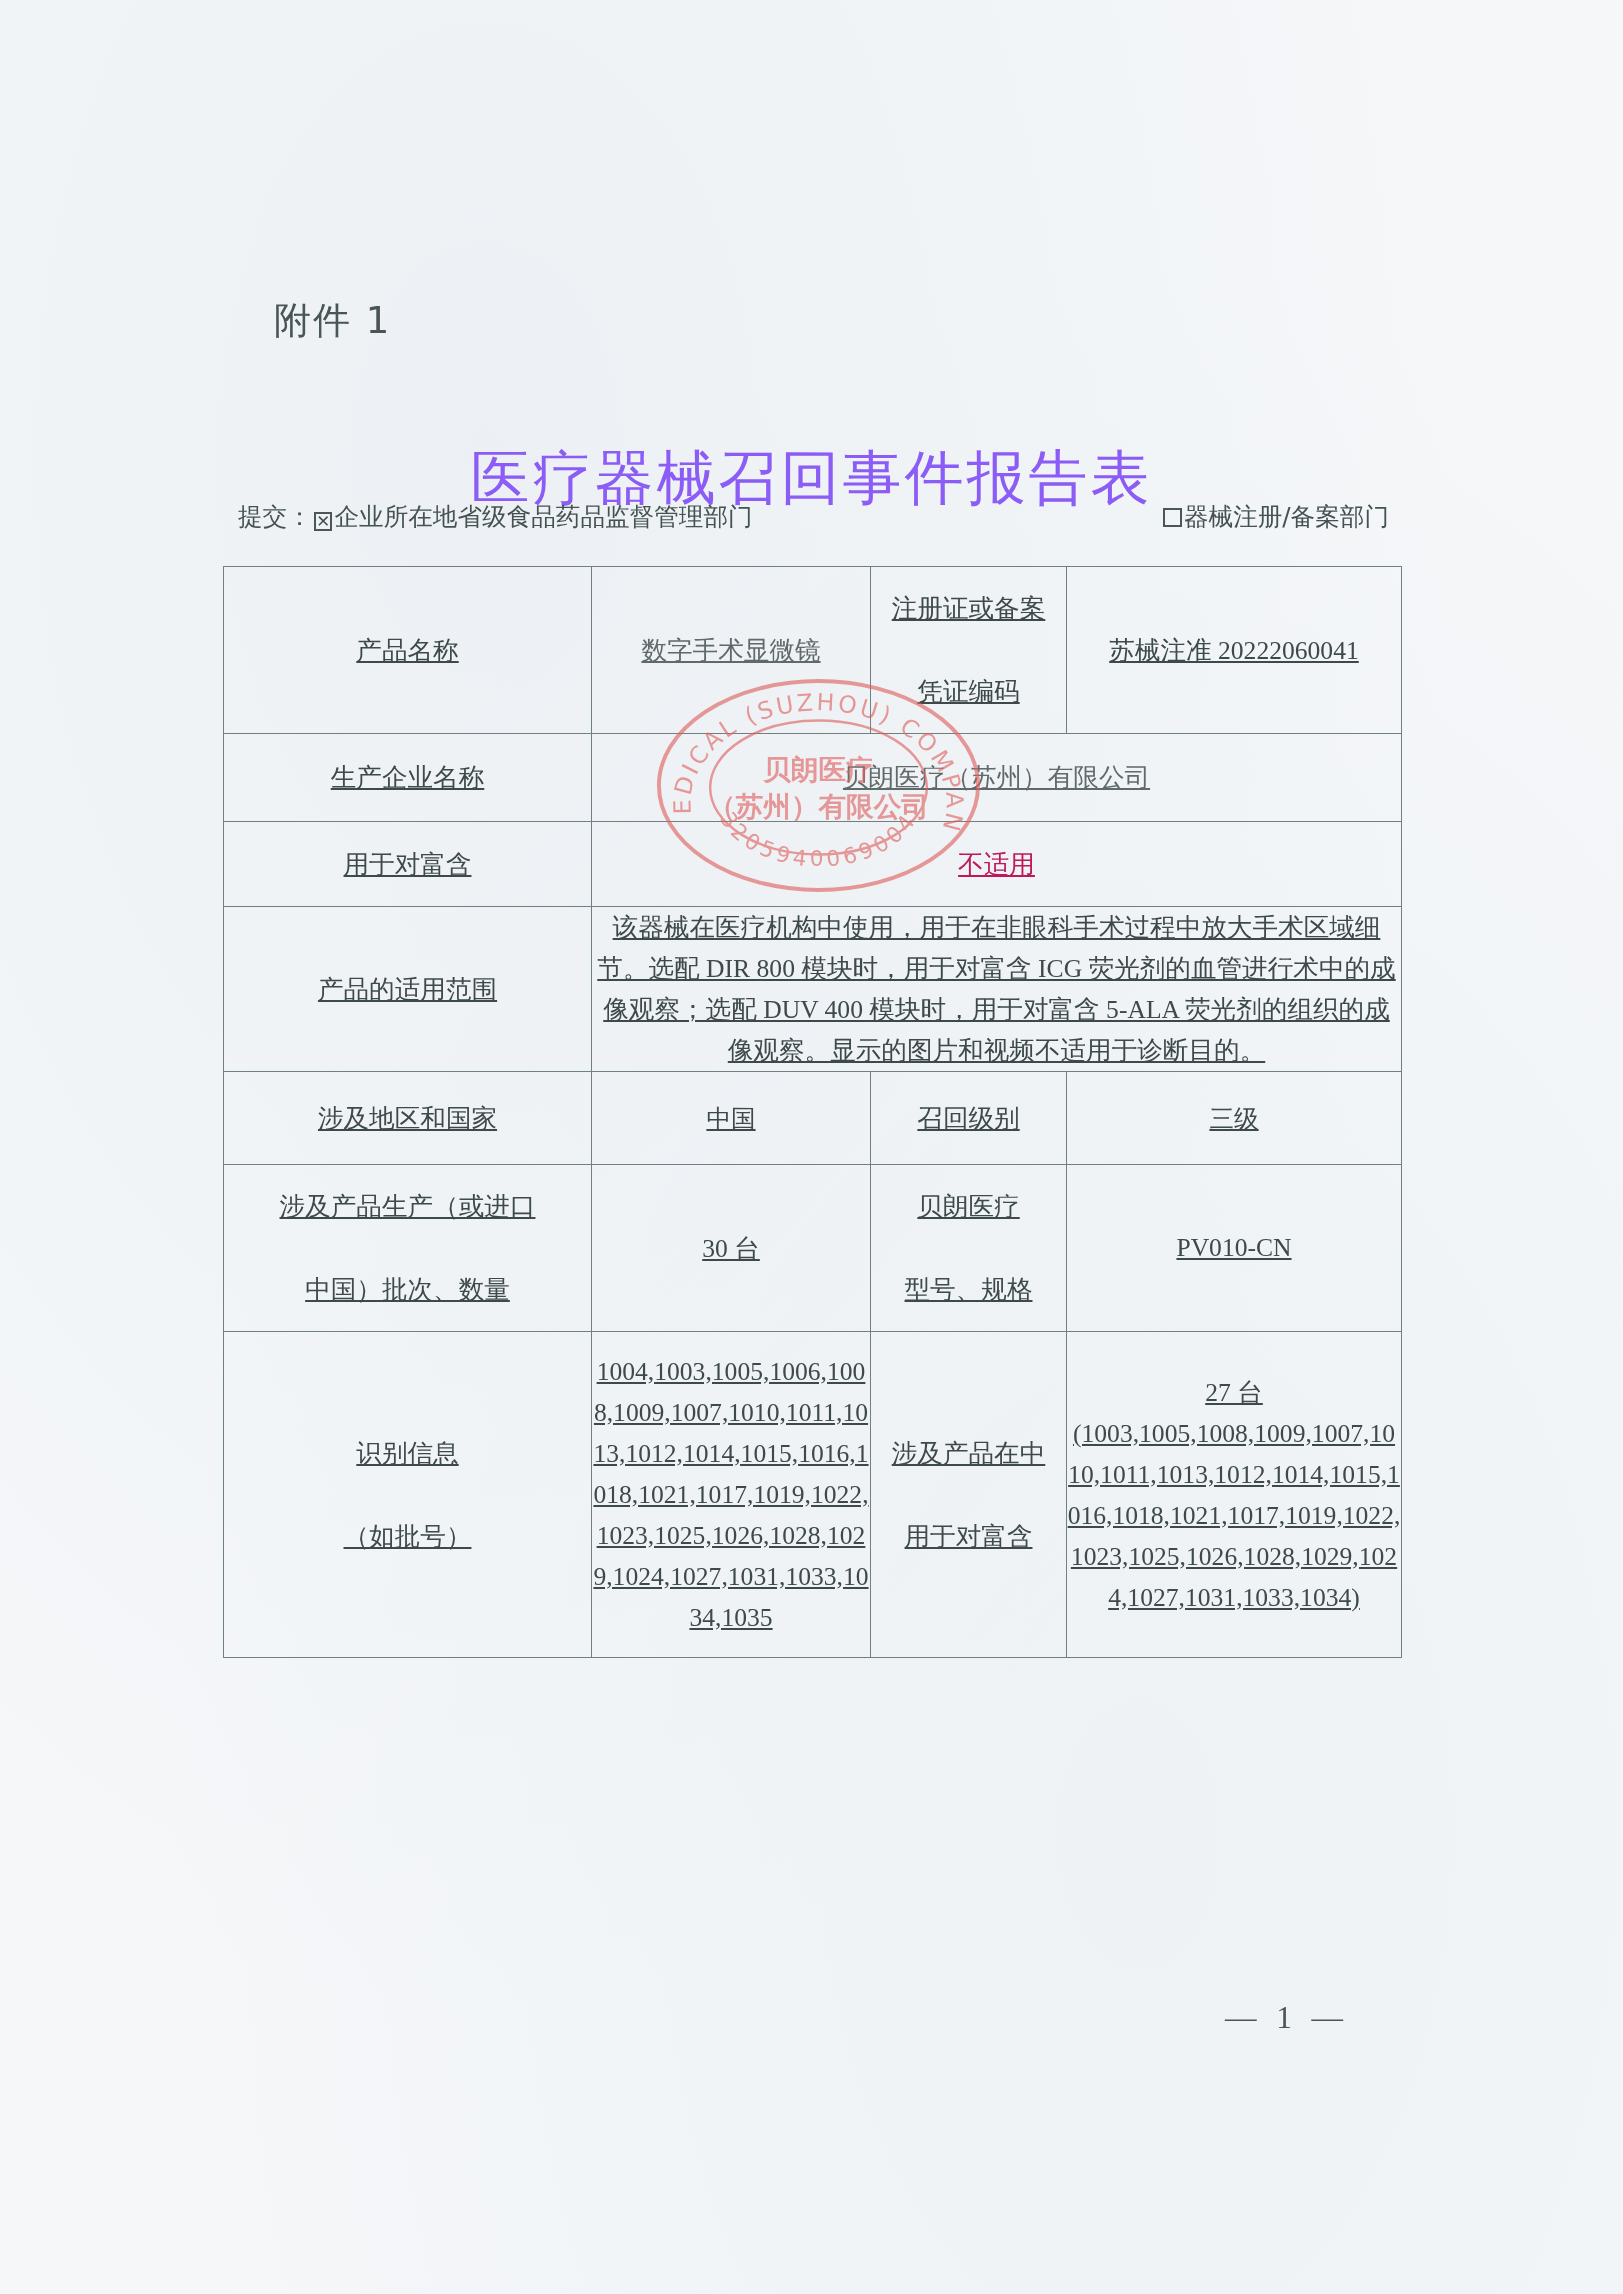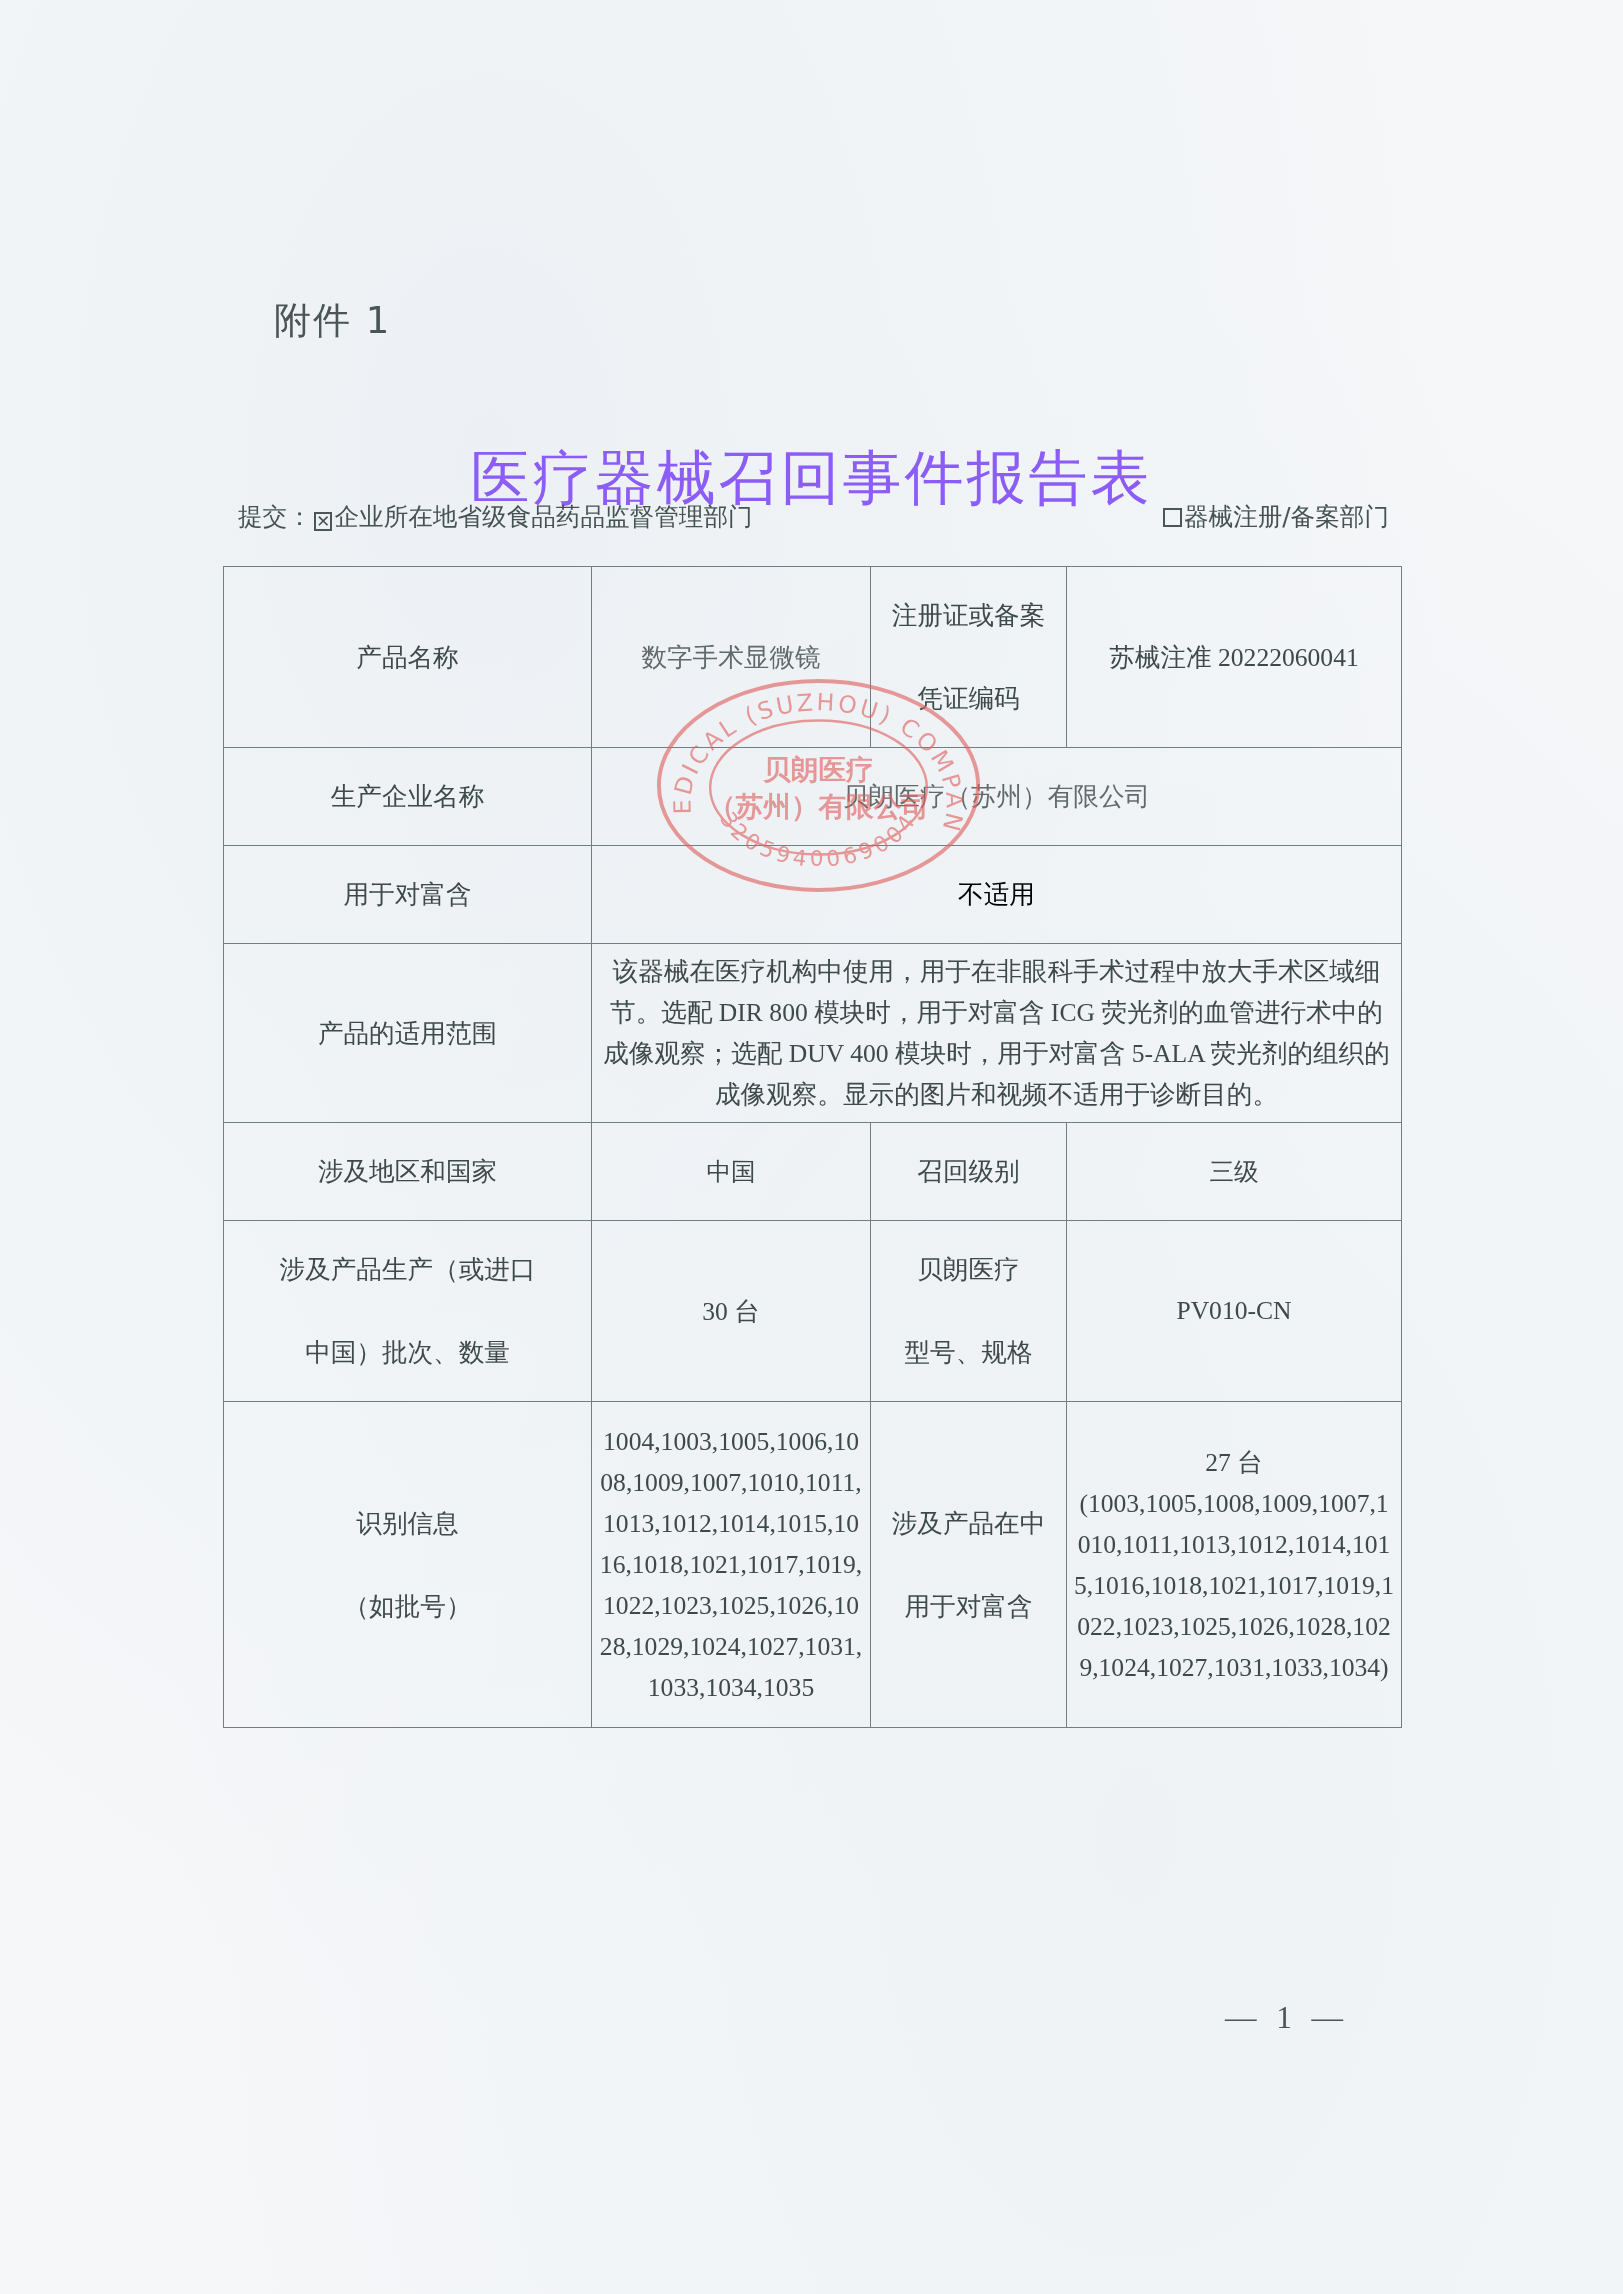--- a/index.html
+++ b/index.html
@@ -36,21 +36,21 @@
     font-size:16.7px; line-height:14.8px; text-align:center;
   }
 
   table.report {
     position:absolute; left:223px; top:566px; width:1178px;
     border-collapse:collapse; table-layout:fixed;
   }
   table.report td {
     border:1.5px solid #6f8080;
     text-align:center; vertical-align:middle;
-    padding:7px; font-size:25.6px; color:#3e4a4a;
+    padding:0; font-size:25.6px; color:#3e4a4a;text-decoration:underline;
   }
   td.label { font-family:"DejaVu Sans", sans-serif; line-height:83px; }
   td.value { font-family:"Liberation Serif", "DejaVu Serif", serif; color:#555f60; font-size:26.6px; }
   td.left { text-align:left; padding-left:15.8px; }
   td.scope { text-align:justify; padding:0 15.8px 0 15.8px; line-height:41px; font-size:26.6px; }
   td.lots { text-align:left; padding:5.9px 13.8px 5.9px 15.8px; line-height:41px; font-size:25.6px; word-break:break-all; vertical-align:top; }
   td.sales { text-align:left; padding:13.8px 13.8px 0 13.8px; line-height:41px; font-size:25.6px; word-break:break-all; vertical-align:top; }
   .model { font-family:"DejaVu Sans", sans-serif; color:#4a5656; }
 
   .stamp {
@@ -96,21 +96,21 @@
       <div>凭证编码</div>
     </td>
     <td class="value">苏械注准  20222060041</td>
   </tr>
   <tr style="height:88px">
     <td class="label">生产企业名称</td>
     <td class="left" colspan="3" style="color:#606a6a">贝朗医疗（苏州）有限公司</td>
   </tr>
   <tr style="height:85px">
     <td class="label">用于对富含</td>
-    <td class="left" colspan="3" style="color:#000000">不适用</td>
+    <td class="left" colspan="3" style="color:#be185d">不适用</td>
   </tr>
   <tr style="height:164px">
     <td class="label">产品的适用范围</td>
     <td class="value scope" colspan="3">该器械在医疗机构中使用，用于在非眼科手术过程中放大手术区域细节。选配 DIR 800 模块时，用于对富含 ICG 荧光剂的血管进行术中的成像观察；选配 DUV 400 模块时，用于对富含 5-ALA 荧光剂的组织的成像观察。显示的图片和视频不适用于诊断目的。</td>
   </tr>
   <tr style="height:93px">
     <td class="label">涉及地区和国家</td>
     <td class="value" style="font-family:'DejaVu Sans',sans-serif;font-size:24.6px">中国</td>
     <td class="label">召回级别</td>
     <td class="value" style="font-family:'DejaVu Sans',sans-serif;font-size:24.6px">三级</td>

